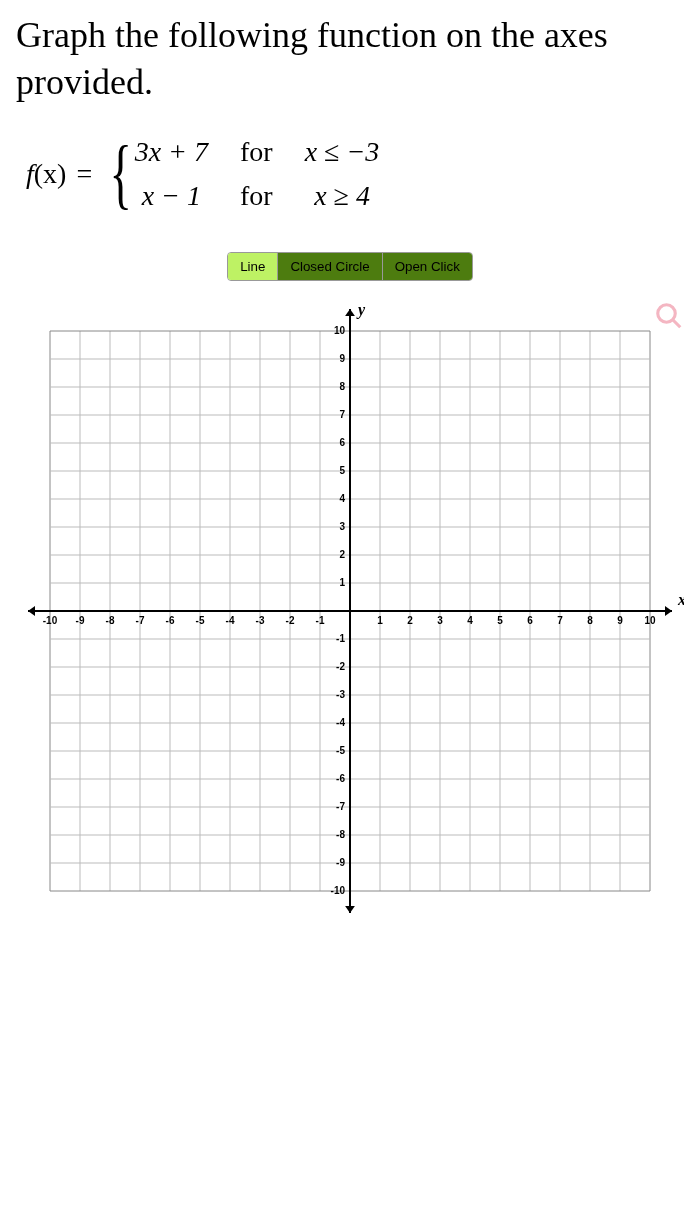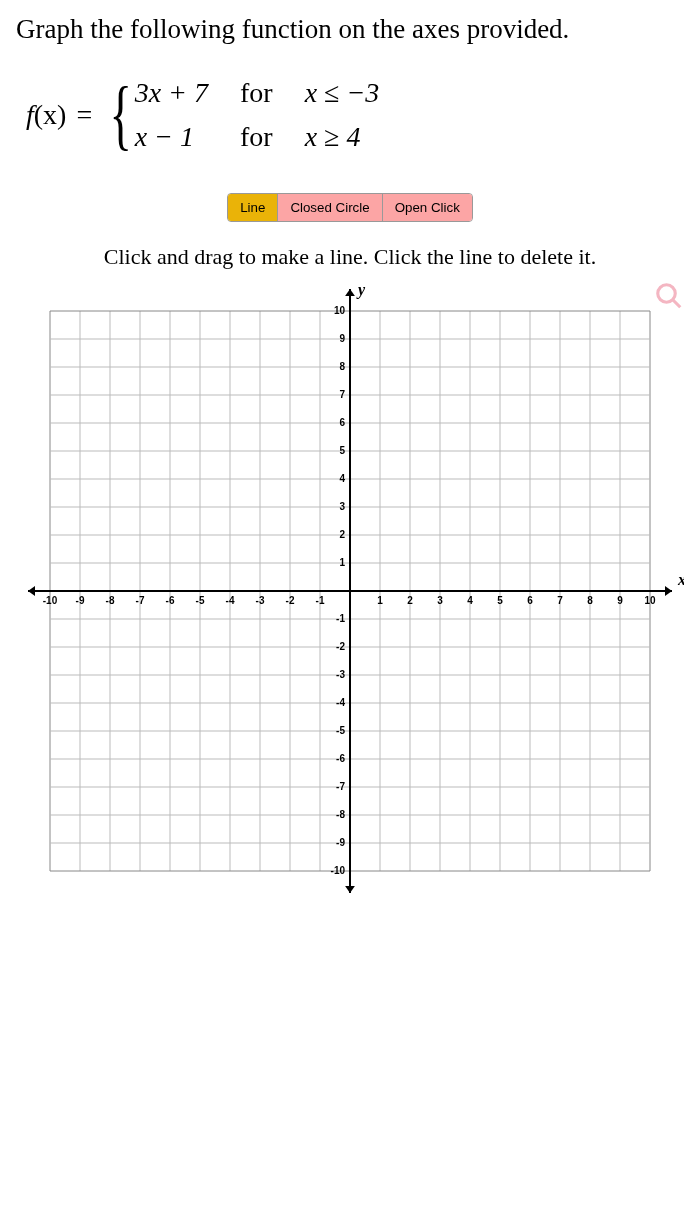--- a/index.html
+++ b/index.html
@@ -5,21 +5,21 @@
   * { box-sizing: border-box; }
   body {
     margin: 0;
     padding: 12px 16px;
     font-family: Georgia, 'Times New Roman', serif;
     background: #fff;
     color: #000;
     width: 700px;
   }
   .prompt {
-    font-size: 27px;
+    font-size: 36px;
     line-height: 1.3;
     margin-bottom: 30px;
   }
   .equation-block {
     display: flex;
     align-items: center;
     font-family: 'Times New Roman', serif;
     font-size: 28px;
     margin: 20px 0 40px 10px;
   }
@@ -35,46 +35,47 @@
     font-weight: 100;
     transform: scaleX(0.6);
     margin-right: -5px;
   }
   .pieces {
     display: grid;
     grid-template-columns: auto auto auto;
     column-gap: 32px;
     row-gap: 12px;
     align-items: center;
+    text-align: center;
   }
   .piece-expr { font-style: italic; }
   .piece-for { font-weight: normal; }
   .piece-cond { font-style: italic; }
   .tool-row {
     text-align: center;
     margin: 12px 0 20px 0;
   }
   .tool-buttons {
     display: inline-flex;
     border: 1px solid #999;
     border-radius: 4px;
     overflow: hidden;
     font-family: Georgia, serif;
     font-size: 18px;
   }
   .tool-btn {
     padding: 6px 12px;
-    background: #fca5a5;
+    background: #4d7c0f;
     border: none;
     border-right: 1px solid #999;
     cursor: pointer;
   }
   .tool-btn:last-child { border-right: none; }
   .tool-btn.selected {
-    background: #eab308;
+    background: #bef264;
   }
   .instructions {
     text-align: center;
     font-size: 22px;
     line-height: 1.4;
     margin-bottom: 8px;
   }
   .graph-container {
     position: relative;
     width: 668px;
@@ -132,21 +133,20 @@
 
 <div class="tool-row">
   <div class="tool-buttons">
     <button class="tool-btn selected">Line</button>
     <button class="tool-btn">Closed Circle</button>
     <button class="tool-btn">Open Click</button>
   </div>
 </div>
 
 <div class="instructions">
-  <div>Click and drag to make a line. Click the line to delete it.</div>
 </div>
 
 <div class="graph-container">
   <span class="zoom-icon">
     <svg viewBox="0 0 24 24" width="30" height="30" fill="none" stroke="currentColor" stroke-width="2.5">
       <circle cx="10" cy="10" r="7"></circle>
       <line x1="15" y1="15" x2="21" y2="21"></line>
     </svg>
   </span>
   <svg class="graph" id="graph-svg" width="668" height="620">

